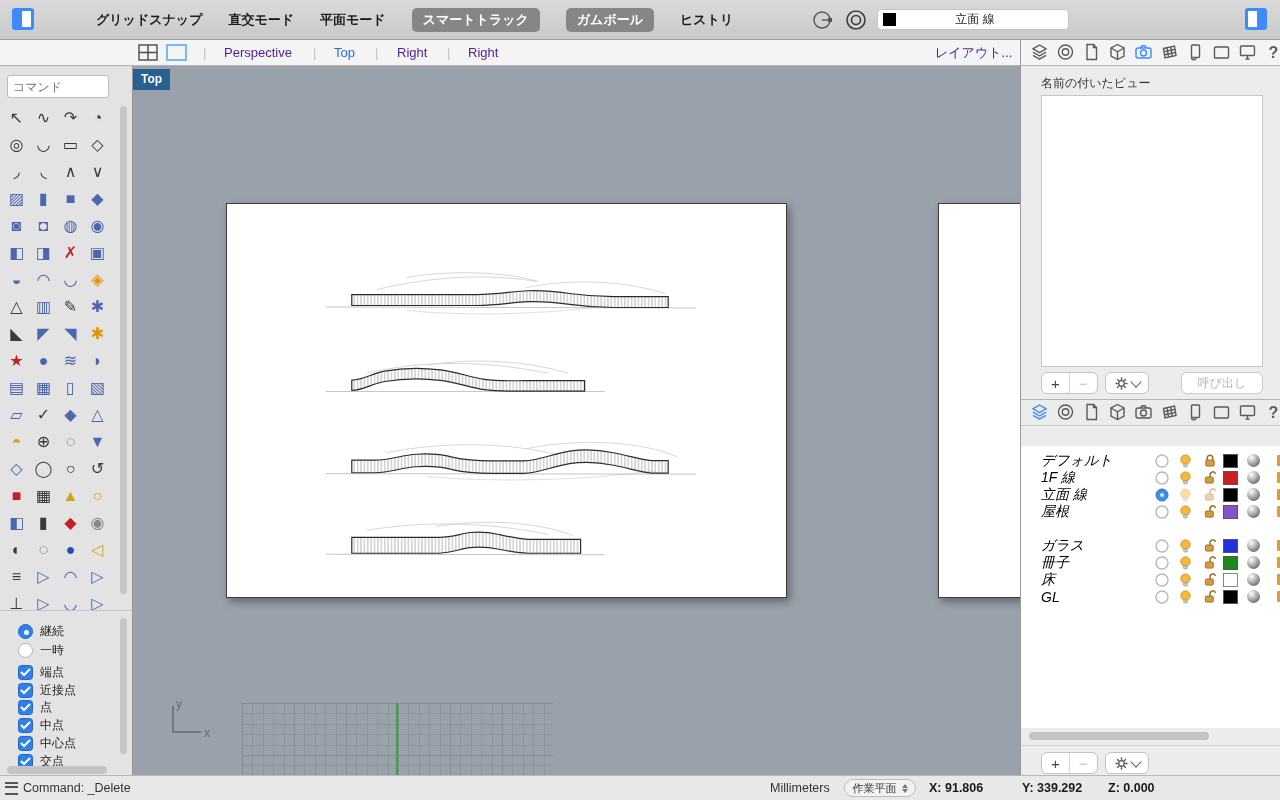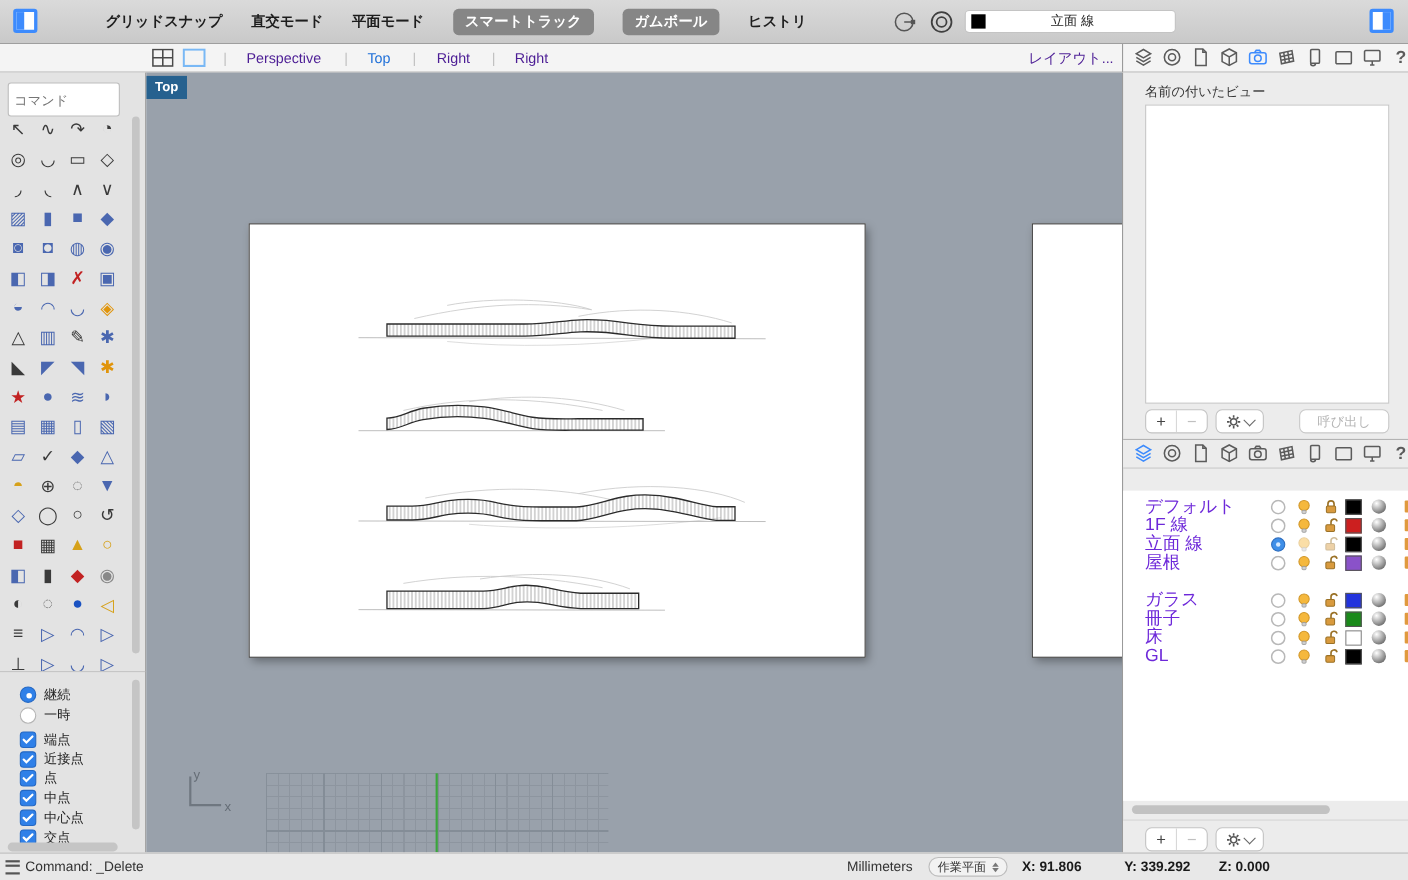--- a/index.html
+++ b/index.html
@@ -25,21 +25,21 @@
   .vt.active{color:#1e6fd8;}
   #pane-grid{left:138px;top:4px;}
   #pane-single{left:166px;top:4px;}
   #layout-btn{left:935px;}
   #tabstrip-top{left:1020px;top:40px;width:260px;height:26px;background:#f4f4f4;border-bottom:1px solid #b3b3b3;
     border-left:1px solid #9a9a9a;box-sizing:border-box;}
   .tabstrip{display:flex;align-items:center;padding-left:8px;gap:5px;}
   .tabicon{width:21px;height:21px;display:flex;align-items:center;justify-content:center;}
   
   #sidebar{left:0;top:66px;width:133px;height:709px;background:#e3e3e3;border-right:1px solid #969696;box-sizing:border-box;}
-  #cmd-input{left:7px;top:9px;width:102px;height:31px;border:1px solid #bdbdbd;border-radius:3px;background:#fff;
+  #cmd-input{left:7px;top:9px;width:102px;height:23px;border:1px solid #bdbdbd;border-radius:3px;background:#fff;
     font-size:12px;color:#333;padding:0 5px;box-sizing:border-box;outline:none;}
   #tool-grid{left:3px;top:38px;width:110px;height:506px;overflow:hidden;display:grid;
     grid-template-columns:repeat(4,27px);grid-auto-rows:27px;justify-content:start;}
   .tool-cell{display:flex;align-items:center;justify-content:center;font-size:16px;cursor:default;}
   .vscroll{width:7px;border-radius:4px;background:#c5c5c5;}
   #osnap{left:0;top:544px;width:132px;height:165px;border-top:1px solid #c6c6c6;box-sizing:border-box;overflow:hidden;}
   .os-row{position:absolute;left:18px;display:flex;align-items:center;gap:7px;height:16px;}
   .os-label{font-size:12px;color:#222;white-space:nowrap;}
   .radio{width:15px;height:15px;border-radius:50%;box-sizing:border-box;}
   .radio.on{background:#2f80e8;border:1px solid #2468c4;}
@@ -71,21 +71,21 @@
   .chev{width:7px;height:7px;border-right:1.6px solid #666;border-bottom:1.6px solid #666;transform:rotate(45deg);margin-top:-3px;}
   #recall-btn{left:160px;top:306px;width:82px;height:22px;background:#fff;border:1px solid #c9c9c9;border-radius:6px;
     font-size:12px;color:#b5b5b5;display:flex;align-items:center;justify-content:center;box-sizing:border-box;}
   #rp-div{left:0;top:333px;width:260px;height:1px;background:#b3b3b3;}
   #tabstrip-bot{left:0;top:334px;width:260px;height:26px;background:#ececec;border-bottom:1px solid #c9c9c9;box-sizing:border-box;}
   #layers-head{left:0;top:361px;width:260px;height:19px;background:#f7f7f7;border-bottom:1px solid #cfcfcf;box-sizing:border-box;}
   #layers-head .h{position:absolute;top:2px;font-size:12px;color:#555;}
   #layers-head .colsep{position:absolute;top:2px;bottom:2px;width:1px;background:#dadada;}
   #layers-list{left:0;top:380px;width:260px;height:282px;background:#fff;}
   .lrow{position:absolute;left:0;width:260px;height:17px;display:flex;align-items:center;}
-  .lname{position:absolute;left:20px;font-size:16px;color:#6d28d9;white-space:nowrap;}
+  .lname{position:absolute;left:20px;font-size:14px;color:#000000;white-space:nowrap;font-style:italic;}
   .lctrl{position:absolute;width:15px;height:15px;display:flex;align-items:center;justify-content:center;}
   .lswatch{position:absolute;left:202px;width:15px;height:14px;box-sizing:border-box;border:1px solid #555;}
   .lsphere{position:absolute;left:226px;width:13px;height:13px;border-radius:50%;
     background:radial-gradient(circle at 34% 28%, #ffffff, #9a9a9a 55%, #4c4c4c 95%);}
   .lsliver{position:absolute;left:256px;width:4px;height:11px;background:#e09a3e;border-radius:1px;}
   #l-hscroll{left:8px;top:666px;width:180px;height:8px;border-radius:4px;background:#c2c2c2;}
   #l-bottom{left:0;top:679px;width:260px;height:30px;background:#ececec;border-top:1px solid #d5d5d5;box-sizing:border-box;}
   
   #statusbar{left:0;top:775px;width:1280px;height:25px;background:#e8e8e8;border-top:1px solid #b9b9b9;box-sizing:border-box;text-align:center;}
   .sb{position:absolute;top:0;height:24px;display:flex;align-items:center;font-size:12.5px;color:#1a1a1a;font-weight:bold;}

